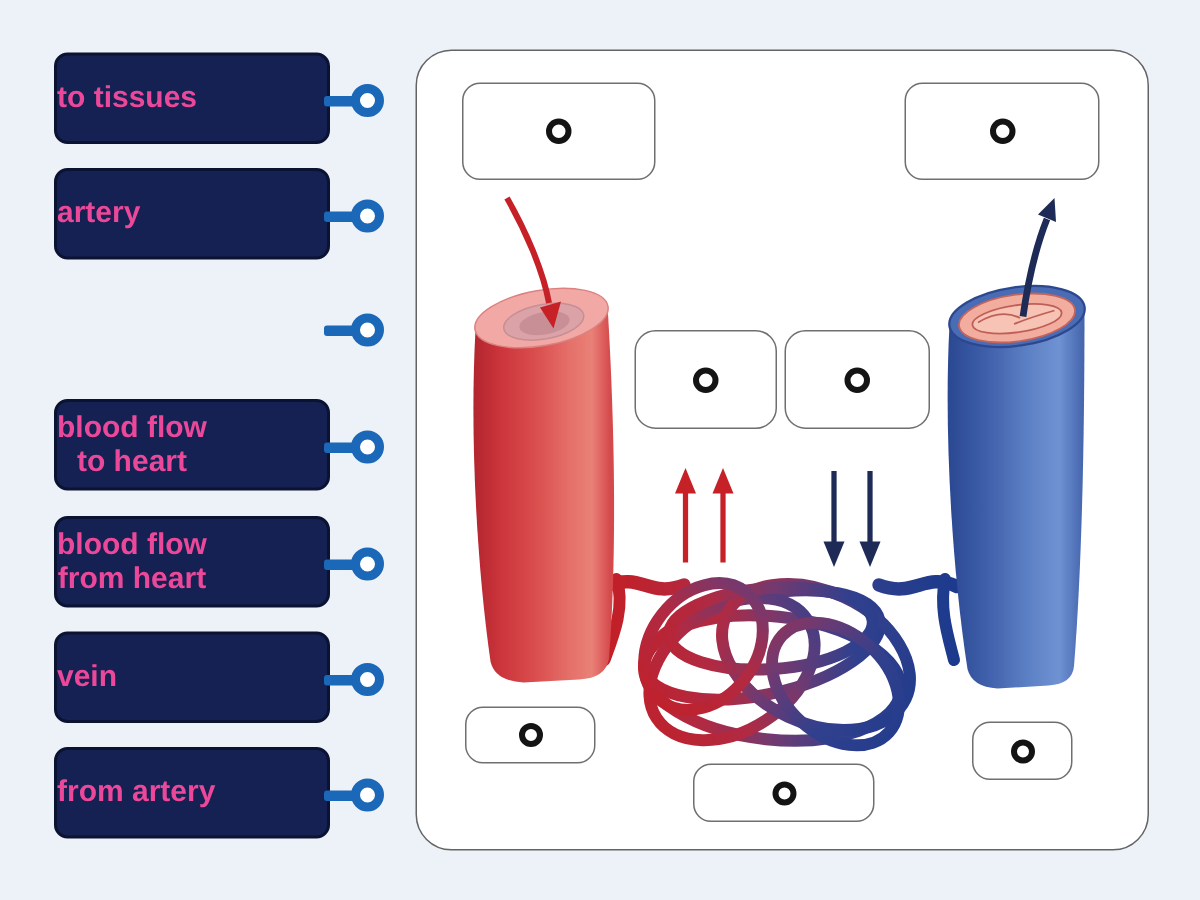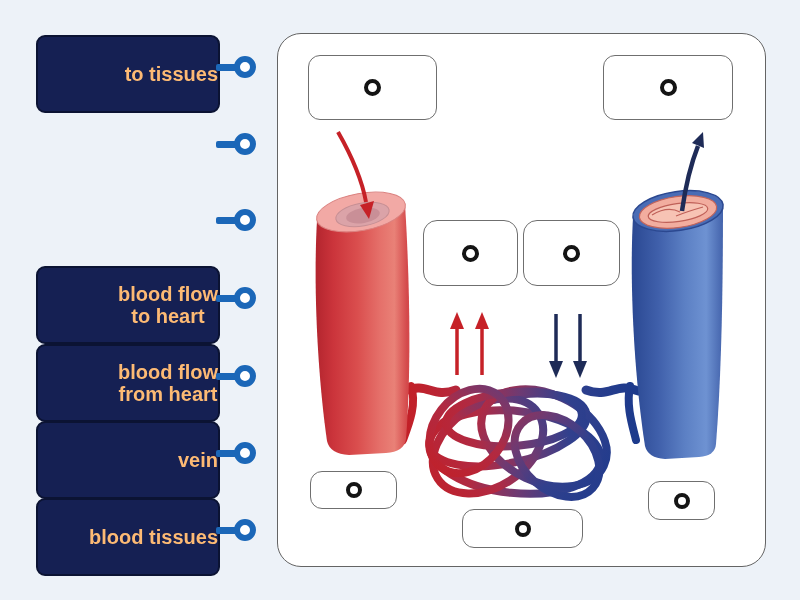--- a/index.html
+++ b/index.html
@@ -6,24 +6,24 @@
   body{
     width:800px;height:600px;overflow:hidden;
     background:#edf2f8;
     font-family:"Liberation Sans", sans-serif;
   }
   #stage{position:absolute;left:0;top:0;width:800px;height:600px;}
 
   
   .tile-row{position:absolute;left:36px;width:232px;height:65px;}
   .tile-box{
-    position:absolute;left:0;top:0;width:184px;height:78px;box-sizing:border-box;
+    position:absolute;left:0;top:0;width:184px;height:61px;box-sizing:border-box;
     background:#152053;border:2px solid #0b1333;border-radius:9px;
-    color:#fdba74;font-weight:bold;font-size:20px;line-height:1.12;
-    display:flex;align-items:center;justify-content:flex-end;text-align:center;
+    color:#ec4899;font-weight:bold;font-size:20px;line-height:1.12;
+    display:flex;align-items:center;justify-content:flex-start;text-align:center;
   }
   .tile-box span{white-space:pre-line;display:block;max-width:150px;}
   .tile-line{position:absolute;left:180px;top:29px;width:22px;height:7px;background:#1b67b8;border-radius:2px;}
   .tile-ring{
     position:absolute;left:198px;top:21px;width:22px;height:22px;box-sizing:border-box;
     border:6.5px solid #1b67b8;background:#ffffff;border-radius:50%;
   }
 
   
   #panel{
@@ -51,20 +51,23 @@
 <div id="stage">
 
   <div class="tile-row" style="top:35px">
     <div class="tile-box">
         <span>to tissues</span>
       </div>
     <div class="tile-line"></div>
     <div class="tile-ring"></div>
   </div>
   <div class="tile-row" style="top:112px">
+    <div class="tile-box">
+        <span>artery</span>
+      </div>
     <div class="tile-line"></div>
     <div class="tile-ring"></div>
   </div>
   <div class="tile-row" style="top:188px">
     <div class="tile-line"></div>
     <div class="tile-ring"></div>
   </div>
   <div class="tile-row" style="top:266px">
     <div class="tile-box">
         <span>blood flow
@@ -83,21 +86,21 @@
   </div>
   <div class="tile-row" style="top:421px">
     <div class="tile-box">
         <span>vein</span>
       </div>
     <div class="tile-line"></div>
     <div class="tile-ring"></div>
   </div>
   <div class="tile-row" style="top:498px">
     <div class="tile-box">
-        <span>blood tissues</span>
+        <span>from artery</span>
       </div>
     <div class="tile-line"></div>
     <div class="tile-ring"></div>
   </div>
 
   <div id="panel"></div>
 
   <svg id="art" viewBox="0 0 800 600">
     <defs>
       <linearGradient id="arteryGrad" gradientUnits="userSpaceOnUse" x1="317" y1="0" x2="407" y2="0">

